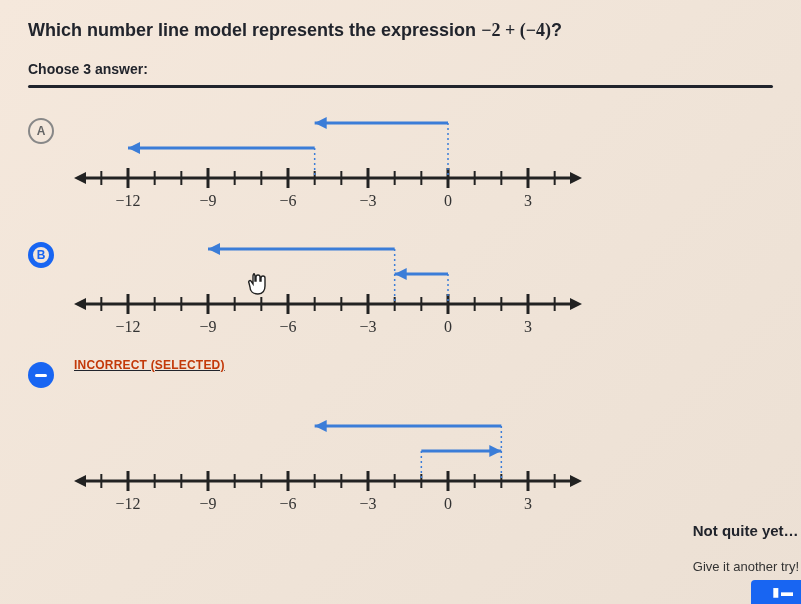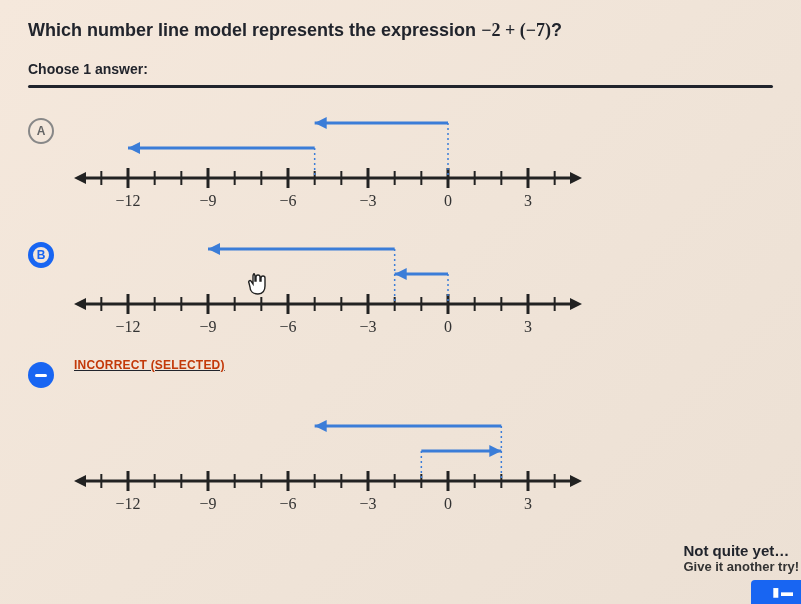--- a/index.html
+++ b/index.html
@@ -51,42 +51,42 @@
     color:#c33909; font-size:12px; font-weight:700; letter-spacing:0.2px;
     margin-left: 6px;
   }
   .feedback {
     position: absolute;
     right: 2px;
     bottom: 30px;
     text-align: left;
     font-size: 14px;
   }
-  .feedback .h { font-weight:700; font-size:15px; margin-bottom:0; }
-  .feedback .s { font-size:13px; color:#333;font-weight:bold; }
+  .feedback .h { font-weight:700; font-size:15px; margin-bottom:20px; }
+  .feedback .s { font-size:13px; color:#333; }
   .btn-corner {
     position:absolute; right:0; bottom:0;
     width:50px; height:24px; background:#1865f2;
     border-top-left-radius:4px;
     display:flex; align-items:center; justify-content:flex-end;
     padding-right:6px;
   }
   .btn-corner span{ color:#fff; font-size:12px; letter-spacing:2px; font-weight:700;}
   .cursor-hand {
     position:absolute; left:178px; top:50px; pointer-events:none;
   }
 </style>
 </head>
 <body>
 
 <div class="question">
-  <span>Which number line model represents the expression </span><span class="math">−2 + (−7)</span><span>?</span>
-</div>
-
-<div class="choose">Choose 1 answer:</div>
+  <span>Which number line model represents the expression </span><span class="math">−2 + (−4)</span><span>?</span>
+</div>
+
+<div class="choose">Choose 3 answer:</div>
 <div class="hr"></div>
 
 <div class="option-row">
   <div class="marker">
       <span>A</span>
     </div>
   <div class="diagram-wrap">
     <svg class="svg-line" id="svg-a" width="520" height="120">
         <line x1="14" y1="80" x2="506" y2="80" stroke="#222" stroke-width="3"></line>
         <polygon points="6,80 18,74 18,86" fill="#222"></polygon>

